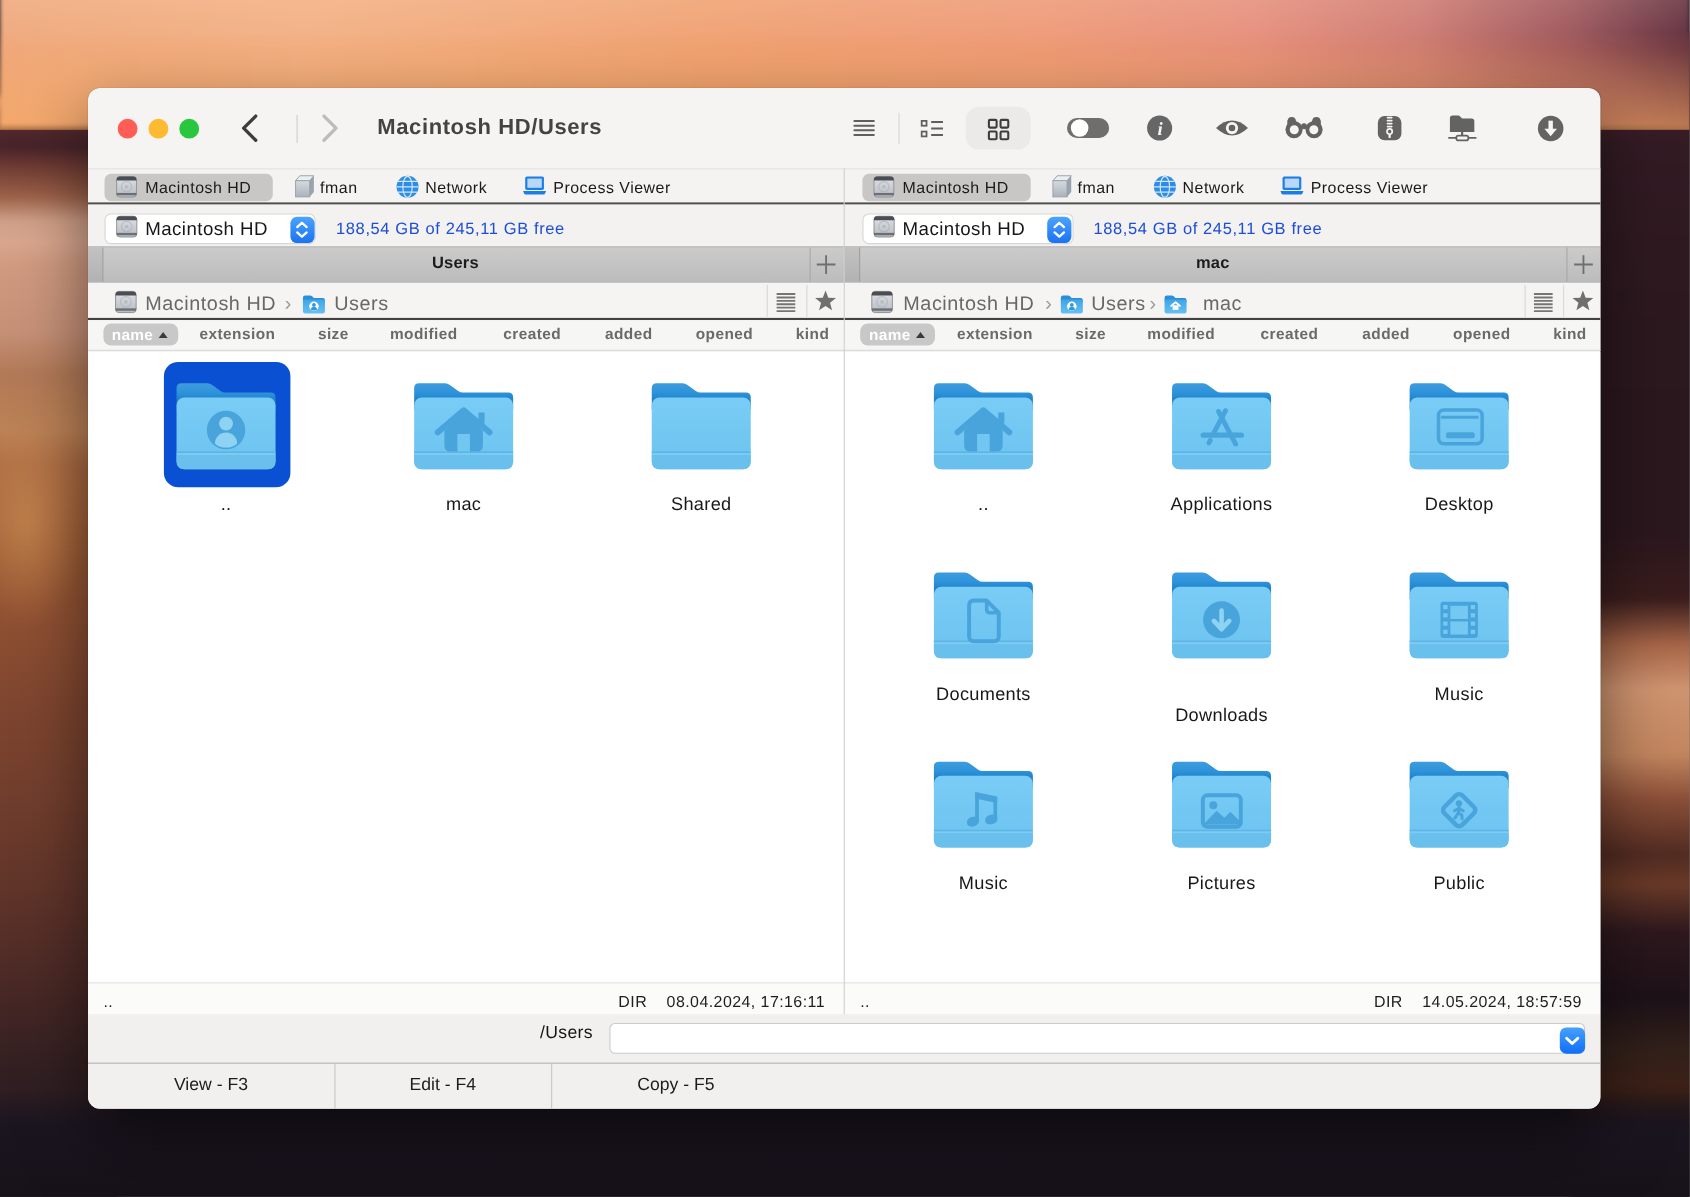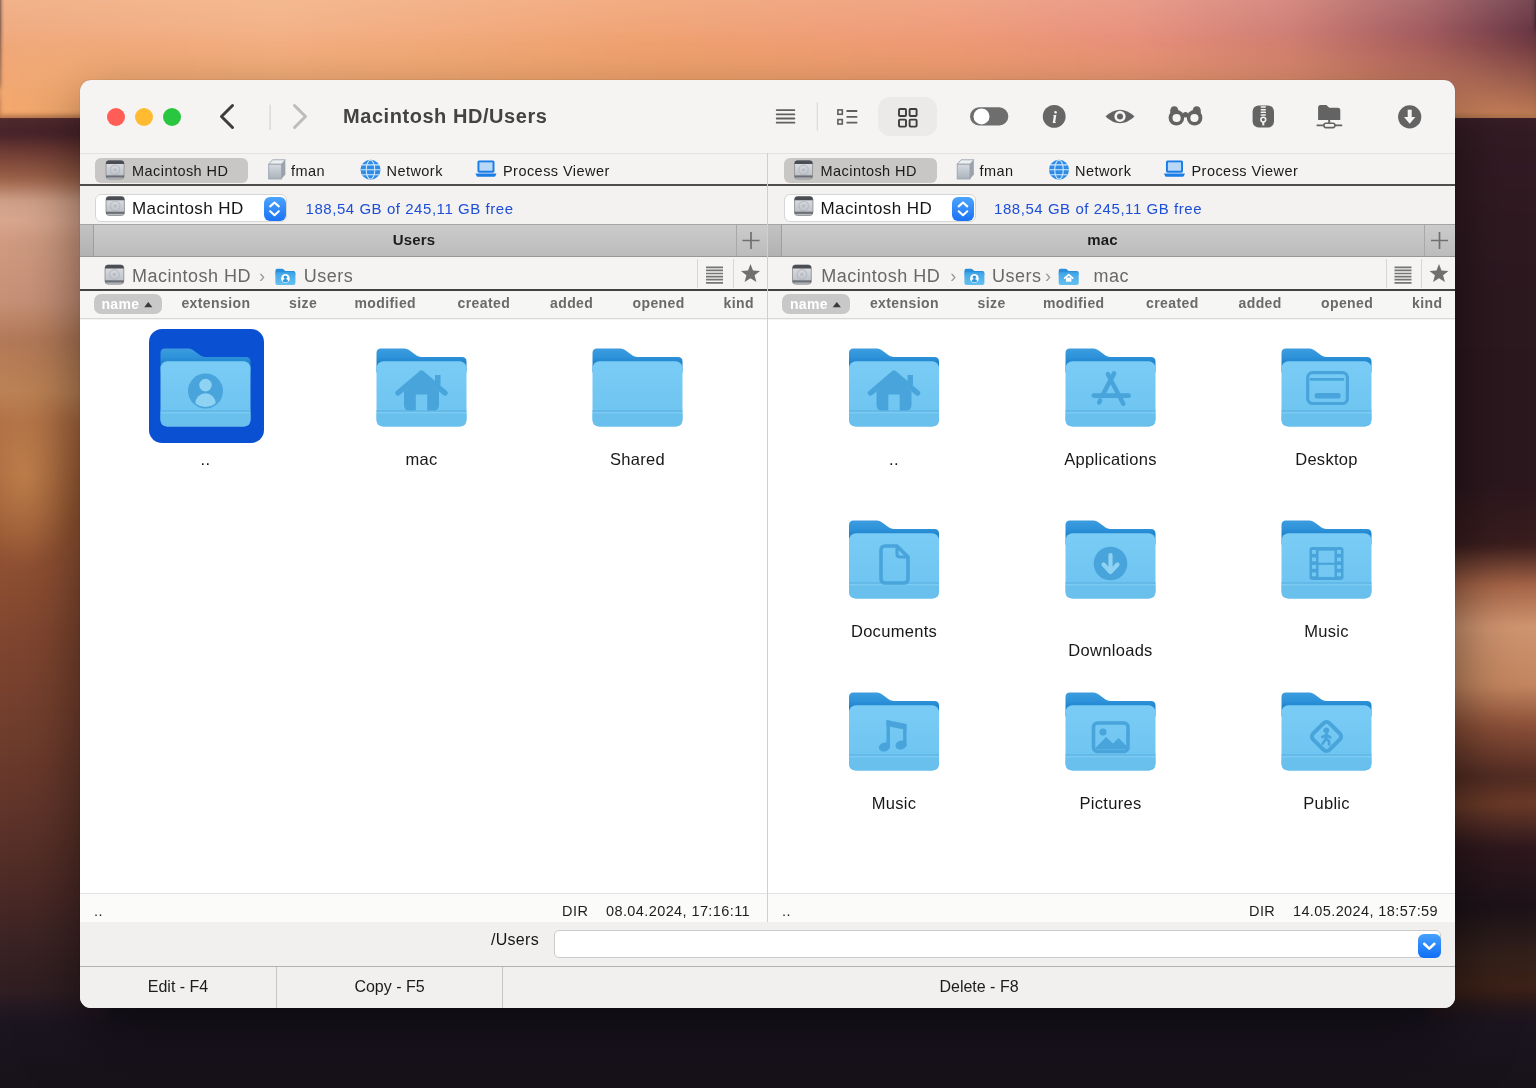--- a/index.html
+++ b/index.html
@@ -140,23 +140,23 @@
   <div class="ilabel" style="left:945.5px;top:714px">Pictures</div>
   <div class="ilabel" style="left:1161.5px;top:714px">Public</div>
   <div class="st" style="left:14px">..</div>
   <div class="st" style="left:702px">..</div>
   <div class="st" style="right:705px">DIR&nbsp;&nbsp;&nbsp;&nbsp;08.04.2024, 17:16:11</div>
   <div class="st" style="right:17px">DIR&nbsp;&nbsp;&nbsp;&nbsp;14.05.2024, 18:57:59</div>
   <div class="cmdlabel">/Users</div>
   <div class="cmdinput"></div>
   <div class="cmdbtn"></div>
   <div class="fnbar">
+    <div style="flex:none;width:224.5px">View - F3</div>
       <div style="flex:none;width:197px">Edit - F4</div>
       <div style="flex:none;width:226px">Copy - F5</div>
-      <div style="flex:1">Delete - F8</div>
   </div>
   <svg class="ov" width="1375" height="928" viewBox="0 0 1375 928">
   <defs>
     <linearGradient id="gb" x1="0" y1="0" x2="0" y2="1">
           <stop offset="0" stop-color="#79ccf5"></stop>
           <stop offset="1" stop-color="#6cc3f0"></stop>
         </linearGradient>
     <linearGradient id="gt" x1="0" y1="8" x2="0" y2="23" gradientUnits="userSpaceOnUse">
           <stop offset="0" stop-color="#3d9cde"></stop>
           <stop offset=".55" stop-color="#2e93da"></stop>

